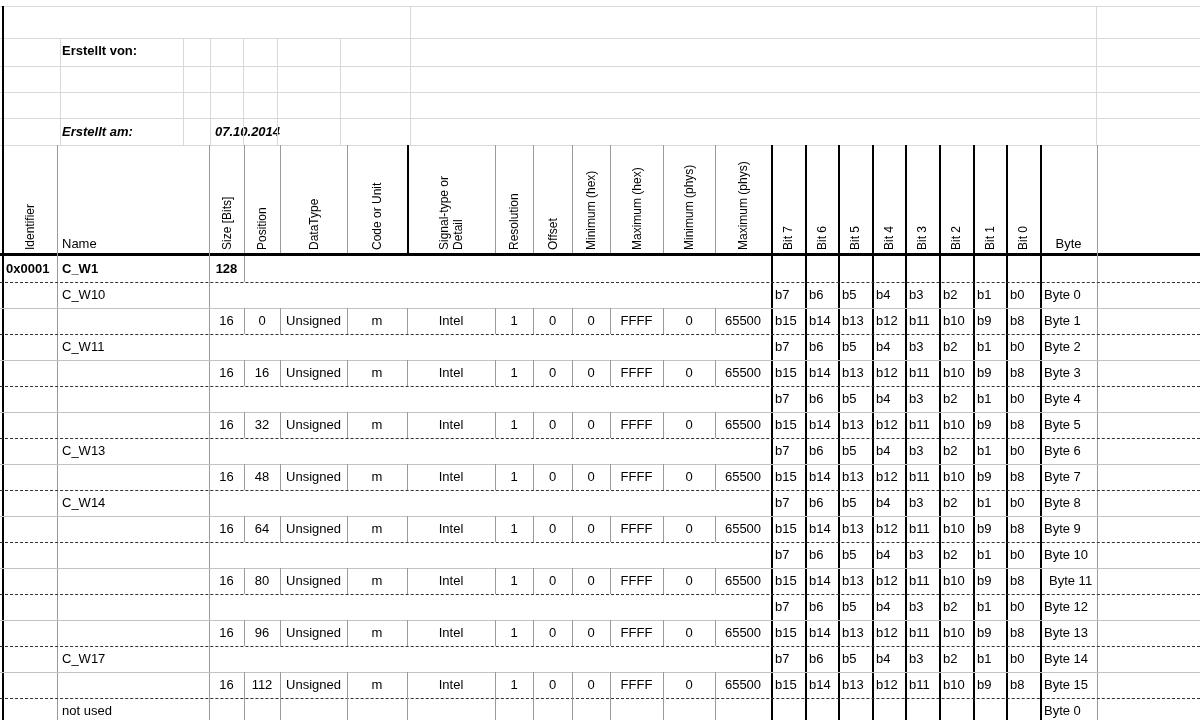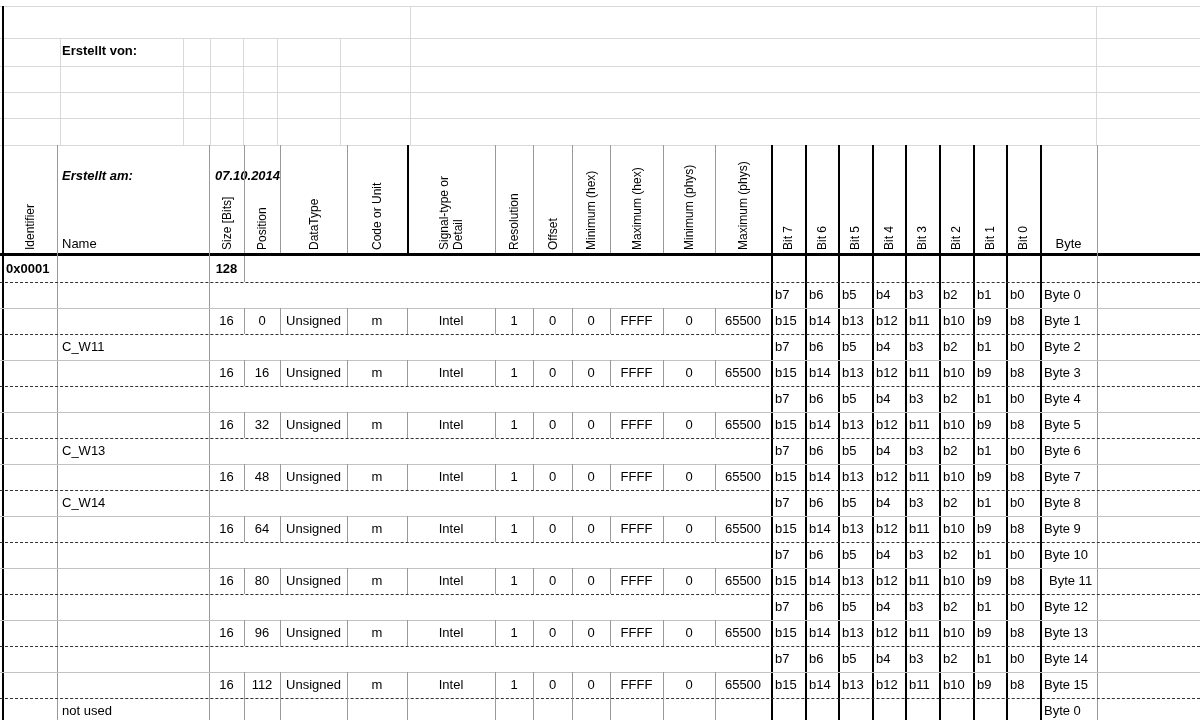--- a/index.html
+++ b/index.html
@@ -1,20 +1,20 @@
 <!DOCTYPE html>
 <html><head>
 <meta charset="utf-8">
 <style>
   html,body{margin:0;padding:0;background:#fff;}
   .sheet{position:relative;width:1200px;height:720px;background:#ffffff;overflow:hidden;
          font-family:"Liberation Sans","DejaVu Sans",sans-serif;color:#000;}
   .title{position:absolute;left:8px;top:7px;font-size:25px;white-space:nowrap;}
   .meta{position:absolute;font-size:13px;font-weight:bold;white-space:nowrap;}
-  .italic{font-style:italic;margin-top:44px;}
+  .italic{font-style:italic;}
   .gl{position:absolute;background:#d9d9d9;}           
   .hl{position:absolute;background:#c2c2c2;height:1px;} 
   .vt{position:absolute;background:#9a9a9a;}           
   .vk{position:absolute;background:#000;}              
   .hd{position:absolute;border-top:1px dashed #333;height:0;} 
   .c{position:absolute;font-size:13px;line-height:26px;height:26px;white-space:nowrap;overflow:hidden;}
   .ctr{text-align:center;}
   .b{font-weight:bold;}
   .rot{position:absolute;font-size:12px;line-height:14px;height:14px;white-space:nowrap;
        transform-origin:0 100%;transform:rotate(-90deg);}
@@ -83,23 +83,25 @@
     <div class="rot" style="left: 795px; top: 236px;">Bit 7</div>
     <div class="rot" style="left: 828.5px; top: 236px;">Bit 6</div>
     <div class="rot" style="left: 862px; top: 236px;">Bit 5</div>
     <div class="rot" style="left: 895.5px; top: 236px;">Bit 4</div>
     <div class="rot" style="left: 929px; top: 236px;">Bit 3</div>
     <div class="rot" style="left: 963px; top: 236px;">Bit 2</div>
     <div class="rot" style="left: 996.5px; top: 236px;">Bit 1</div>
     <div class="rot" style="left: 1030px; top: 236px;">Bit 0</div>
     <div class="hname ctr" style="left: 1040px; top: 236px; width: 57px; text-align: center;">Byte</div>
     <div class="c b" style="left: 6px; top: 256px; width: 51px;">0x0001</div>
+    <div class="c b" style="left: 62px; top: 256px; width: 147px;">C_W1</div>
     <div class="c ctr b" style="left: 209px; top: 256px; width: 35px;">128</div>
     <div class="vt" style="left: 244px; top: 256px; width: 1px; height: 26px;"></div>
     <div class="hd" style="left: 0px; top: 282px; width: 1200px;"></div>
+    <div class="c" style="left: 62px; top: 282px; width: 147px;">C_W10</div>
     <div class="c" style="left: 775px; top: 282px; width: 30px;">b7</div>
     <div class="c" style="left: 809px; top: 282px; width: 29px;">b6</div>
     <div class="c" style="left: 842px; top: 282px; width: 30px;">b5</div>
     <div class="c" style="left: 876px; top: 282px; width: 29px;">b4</div>
     <div class="c" style="left: 909px; top: 282px; width: 30px;">b3</div>
     <div class="c" style="left: 943px; top: 282px; width: 30px;">b2</div>
     <div class="c" style="left: 977px; top: 282px; width: 29px;">b1</div>
     <div class="c" style="left: 1010px; top: 282px; width: 30px;">b0</div>
     <div class="c" style="left: 1044px; top: 282px; width: 53px;">Byte 0</div>
     <div class="hl" style="left: 0px; top: 308px; width: 1200px;"></div>
@@ -376,20 +378,21 @@
     <div class="c" style="left: 775px; top: 620px; width: 30px;">b15</div>
     <div class="c" style="left: 809px; top: 620px; width: 29px;">b14</div>
     <div class="c" style="left: 842px; top: 620px; width: 30px;">b13</div>
     <div class="c" style="left: 876px; top: 620px; width: 29px;">b12</div>
     <div class="c" style="left: 909px; top: 620px; width: 30px;">b11</div>
     <div class="c" style="left: 943px; top: 620px; width: 30px;">b10</div>
     <div class="c" style="left: 977px; top: 620px; width: 29px;">b9</div>
     <div class="c" style="left: 1010px; top: 620px; width: 30px;">b8</div>
     <div class="c" style="left: 1044px; top: 620px; width: 53px;">Byte 13</div>
     <div class="hd" style="left: 0px; top: 646px; width: 1200px;"></div>
+    <div class="c" style="left: 62px; top: 646px; width: 147px;">C_W17</div>
     <div class="c" style="left: 775px; top: 646px; width: 30px;">b7</div>
     <div class="c" style="left: 809px; top: 646px; width: 29px;">b6</div>
     <div class="c" style="left: 842px; top: 646px; width: 30px;">b5</div>
     <div class="c" style="left: 876px; top: 646px; width: 29px;">b4</div>
     <div class="c" style="left: 909px; top: 646px; width: 30px;">b3</div>
     <div class="c" style="left: 943px; top: 646px; width: 30px;">b2</div>
     <div class="c" style="left: 977px; top: 646px; width: 29px;">b1</div>
     <div class="c" style="left: 1010px; top: 646px; width: 30px;">b0</div>
     <div class="c" style="left: 1044px; top: 646px; width: 53px;">Byte 14</div>
     <div class="hl" style="left: 0px; top: 672px; width: 1200px;"></div>

